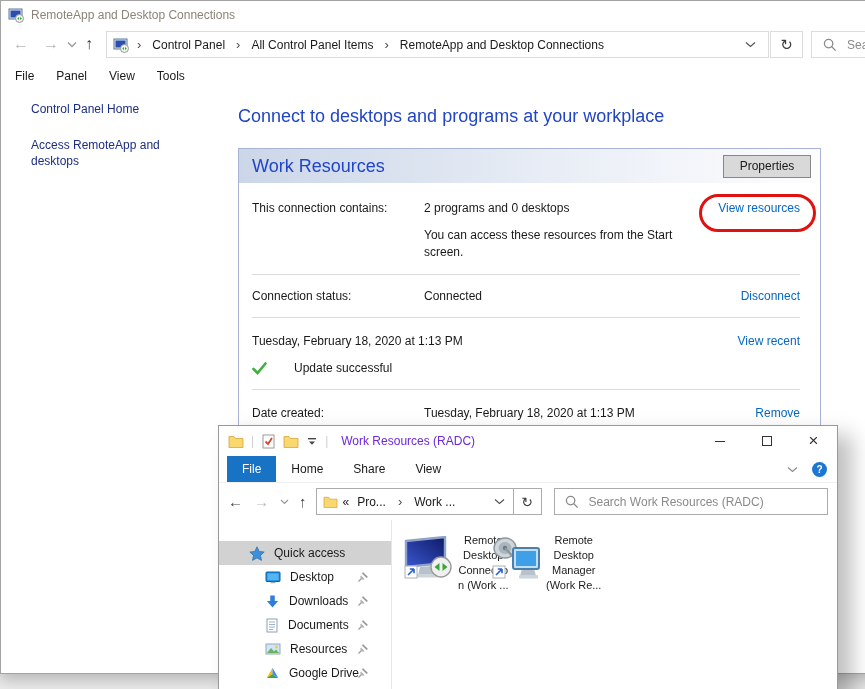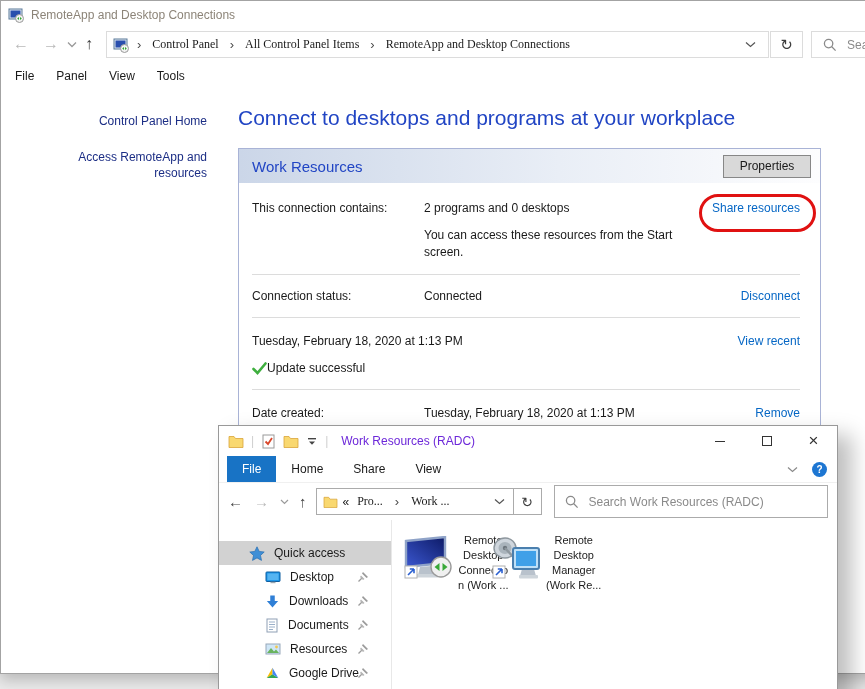--- a/index.html
+++ b/index.html
@@ -25,59 +25,59 @@
   .nav-glyph { position:absolute; top:4px; font-size:16px; line-height:22px; }
   .g-back { left:12px; color:#b9b9b9; }
   .g-fwd  { left:42px; color:#b9b9b9; }
   .g-chev { left:66px; top:12px; }
   .g-up   { left:84px; color:#3d3d3d; }
   .addr-box-main {
     position:absolute; left:105px; top:2px; width:663px; height:27px;
     border:1px solid #dcdcdc; box-sizing:border-box;
     display:flex; align-items:center; padding:0 6px; gap:4px;
   }
-  .crumb { padding:0 3px; white-space:nowrap;font-family:Liberation Serif, serif; }
+  .crumb { padding:0 3px; white-space:nowrap; }
   .crumb-sep { color:#4a4a4a; padding:0 4px; font-size:13px; }
   .addr-chev { margin-left:auto; padding-right:6px; }
   .refresh-box-main {
     position:absolute; left:769px; top:2px; width:33px; height:27px;
     border:1px solid #dcdcdc; box-sizing:border-box;
     display:flex; align-items:center; justify-content:center;
     color:#3d3d3d; font-size:15px;
   }
   .search-box-main {
     position:absolute; left:810px; top:2px; width:120px; height:27px;
     border:1px solid #dcdcdc; box-sizing:border-box;
     display:flex; align-items:center; gap:10px; padding-left:11px; color:#8a8a8a;
   }
   .menubar { height:30px; display:flex; align-items:center; padding-left:10px; }
   .menu-item { margin-right:14px; padding:2px 4px; color:#1a1a1a; }
 
-  .cpl-sidebar { position:absolute; left:30px; top:112px; width:176px;text-align:right; }
+  .cpl-sidebar { position:absolute; left:30px; top:100px; width:176px; }
   .cpl-link { color:#1c2e85; line-height:16px; cursor:pointer; }
   .cpl-home { margin-bottom:20px; }
 
   .heading { position:absolute; left:237px; top:105px; margin:0; font-weight:normal;
-             font-size:21px; color:#2145c4; }
+             font-size:18px; color:#2145c4; }
 
   .panel { position:absolute; left:237px; top:147px; width:583px;
            border:1px solid #a9b3d6; background:#fff; box-sizing:border-box; }
   .panel-header { height:34px; display:flex; align-items:center; padding:0 9px 0 13px;
                   background:linear-gradient(90deg,#cbd6e8 0%,#e9eef6 55%,#fdfdfe 100%); }
-  .panel-title { font-size:15px; color:#2145c4; }
+  .panel-title { font-size:18px; color:#2145c4; }
   .properties-btn { margin-left:auto; width:88px; height:23px; background:#d9d9d9;
                     border:1px solid #878787; box-sizing:border-box; font-size:12px;
                     display:flex; align-items:center; justify-content:center; cursor:pointer; }
   .row { display:flex; align-items:flex-start; padding:18px 20px 13px 13px; }
   .row .lab { width:172px; flex:none; }
   .row .mid { flex:1; }
   .row .lnk { margin-left:12px; color:#0667c5; white-space:nowrap; cursor:pointer; }
   .sep { height:0; border-top:1px solid #dcdcdc; margin:0 20px 0 13px; }
   .note { width:258px; margin-top:12px; line-height:17px; }
-  .status-line { margin-top:13px; display:flex; align-items:center; gap:0; }
+  .status-line { margin-top:13px; display:flex; align-items:center; gap:27px; }
 
   .annotation-oval { position:absolute; left:699px; top:194px; width:117px; height:38px;
                      border:3px solid #e01111; border-radius:19px; box-sizing:border-box;
                      z-index:40; pointer-events:none; }
 
   
   .explorer { position:absolute; left:218px; top:425px; width:620px; height:300px;
               background:#fff; border:1px solid #999; box-sizing:border-box;
               box-shadow:14px 10px 20px rgba(0,0,0,.25); z-index:30;
               display:flex; flex-direction:column; }
@@ -105,21 +105,21 @@
   .exp-back { color:#444; }
   .exp-fwd { color:#b9b9b9; }
   .exp-chevbtn { margin-right:10px; }
   .exp-up { color:#444; margin-right:9px; }
   .addr-box-exp { width:198px; height:27px; border:1px solid #ababab; box-sizing:border-box;
                   display:flex; align-items:center; gap:5px; padding:0 6px; }
   .addr-box-exp .addr-chev { padding-right:2px; }
   .mini-btn { width:29px; height:27px; border:1px solid #ababab; box-sizing:border-box;
               margin-left:-1px; display:flex; align-items:center; justify-content:center;
               color:#3d3d3d; font-size:14px; }
-  .search-box-exp { flex:1; height:33px; border:1px solid #ababab; box-sizing:border-box;
+  .search-box-exp { flex:1; height:27px; border:1px solid #ababab; box-sizing:border-box;
                     margin-left:12px; display:flex; align-items:center; gap:10px;
                     padding-left:10px; color:#8a8a8a; }
 
   .exp-content { flex:1; display:flex; min-height:0; }
   .exp-side { width:172px; flex:none; border-right:1px solid #e8e8e8; padding-top:21px; }
   .side-row { height:24px; display:flex; align-items:center; gap:9px; padding-left:46px;
               position:relative; cursor:pointer; }
   .side-row.qa { padding-left:30px; background:#d2d2d2; }
   .pin { position:absolute; right:22px; top:6px; }
   .exp-main { flex:1; padding:11px 0 0 8px; display:flex; align-items:flex-start; }
@@ -193,39 +193,39 @@
 
   <div class="menubar">
     <span class="menu-item">File</span>
     <span class="menu-item">Panel</span>
     <span class="menu-item">View</span>
     <span class="menu-item">Tools</span>
   </div>
 
   <div class="cpl-sidebar">
     <div class="cpl-link cpl-home">Control Panel Home</div>
-    <div class="cpl-link">Access RemoteApp and resources</div>
+    <div class="cpl-link">Access RemoteApp and desktops</div>
   </div>
 
   <h1 class="heading">Connect to desktops and programs at your workplace</h1>
 
   <div class="panel">
     <div class="panel-header">
       <span class="panel-title">Work Resources</span>
       <div class="properties-btn">Properties</div>
     </div>
     <div class="panel-body">
 
       <div class="row">
         <span class="lab">This connection contains:</span>
         <span class="mid">
           <span>2 programs and 0 desktops</span>
           <div class="note">You can access these resources from the Start screen.</div>
         </span>
-        <span class="lnk">Share resources</span>
+        <span class="lnk">View resources</span>
       </div>
 
       <div class="sep"></div>
 
       <div class="row" style="padding-top:14px; padding-bottom:14px;align-items:flex-end;">
         <span class="lab">Connection status:</span>
         <span class="mid">Connected</span>
         <span class="lnk">Disconnect</span>
       </div>
 

